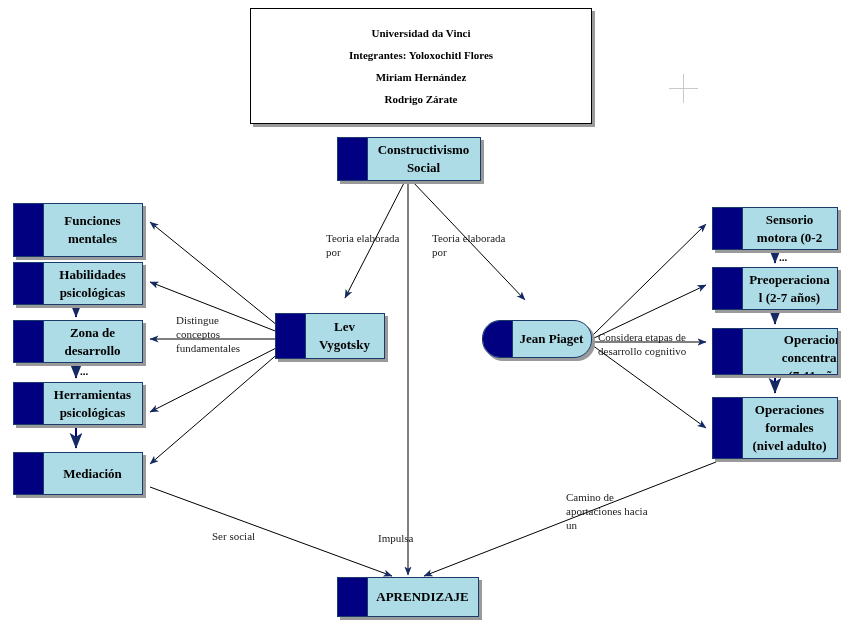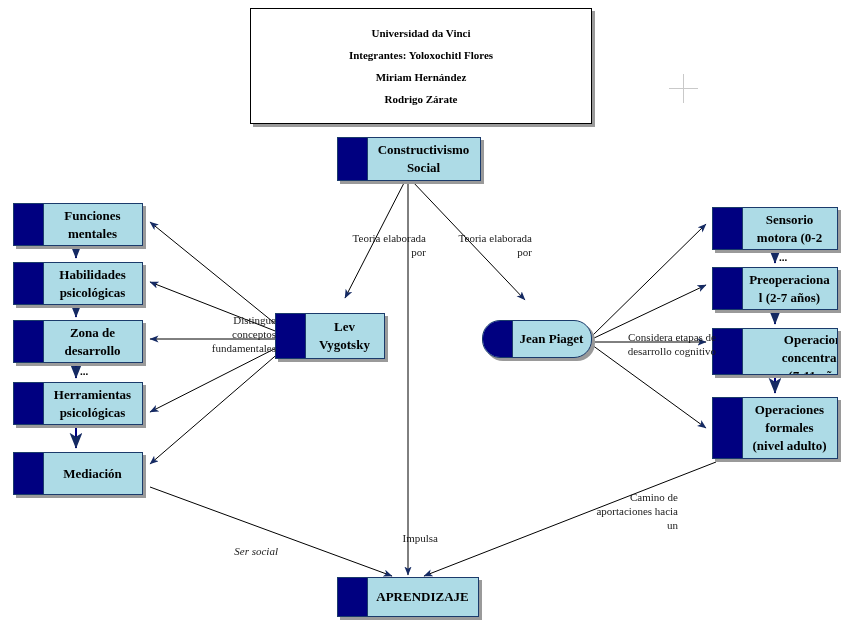--- a/index.html
+++ b/index.html
@@ -82,21 +82,21 @@
     top: 2px;
     width: calc(100% - 29px);
   }
 
   
   .edge-label {
     position: absolute;
     font-size: 11px;
     color: #1a1a1a;
     line-height: 14px;
-    text-align: right;
+    text-align: left;
     white-space: pre-line;
     font-family: "Liberation Serif", "DejaVu Serif", serif;
   }
 
   
   .ellipsis {
     position: absolute;
     font-size: 11px;
     font-weight: bold;
     color: #000000;
@@ -195,21 +195,21 @@
   <div class="node" style="left:482px; top:320px; width:110px; height:38px;border-radius:18px;">
     <div class="bar"></div>
     <div class="label">Jean Piaget</div>
   </div>
 
   <div class="node" style="left:337px; top:577px; width:142px; height:40px;">
     <div class="bar"></div>
     <div class="label">APRENDIZAJE</div>
   </div>
 
-  <div class="node" style="left:13px; top:203px; width:130px; height:43px;">
+  <div class="node" style="left:13px; top:203px; width:130px; height:54px;">
     <div class="bar"></div>
     <div class="label">Funciones<br>mentales</div>
   </div>
 
   <div class="node" style="left:13px; top:262px; width:130px; height:43px;">
     <div class="bar"></div>
     <div class="label">Habilidades<br>psicológicas</div>
   </div>
 
   <div class="node" style="left:13px; top:320px; width:130px; height:43px;">
@@ -250,19 +250,19 @@
   </div>
 
   <div class="edge-label" style="left:326px; top:231px; width:100px;">Teoria elaborada<br>por</div>
 
   <div class="edge-label" style="left:432px; top:231px; width:100px;">Teoria elaborada<br>por</div>
 
   <div class="edge-label" style="left:176px; top:313px; width:100px;">Distingue<br>conceptos<br>fundamentales</div>
 
   <div class="edge-label" style="left:598px; top:330px; width:118px;">Considera etapas de<br>desarrollo cognitivo</div>
 
-  <div class="edge-label" style="left:212px; top:544px; width:66px;font-style:italic;">Ser social</div>
+  <div class="edge-label" style="left:212px; top:529px; width:66px;">Ser social</div>
 
   <div class="edge-label" style="left:378px; top:531px; width:60px;">Impulsa</div>
 
   <div class="edge-label" style="left:566px; top:490px; width:112px;">Camino de<br>aportaciones hacia<br>un</div>
 
 </div>
 
 </body></html>

